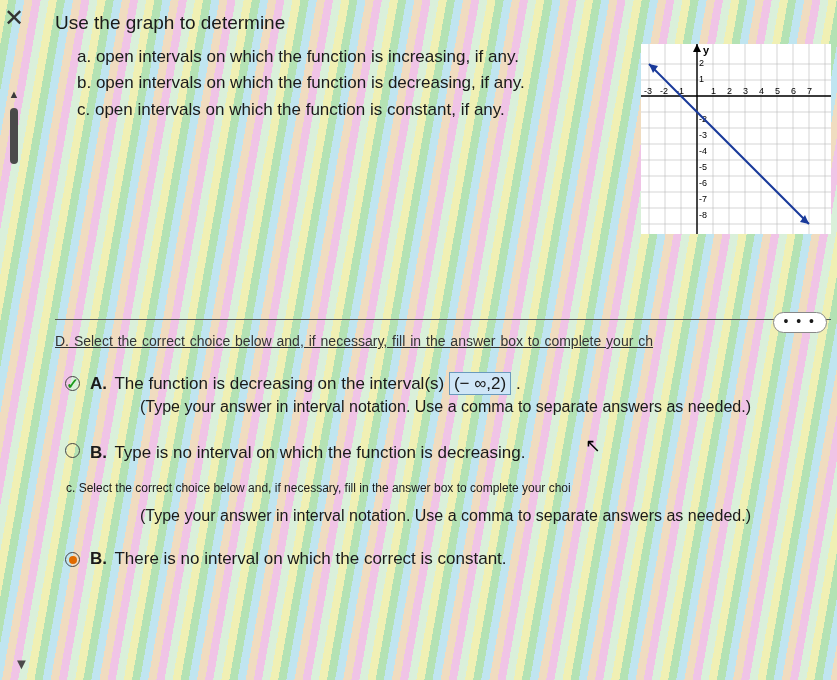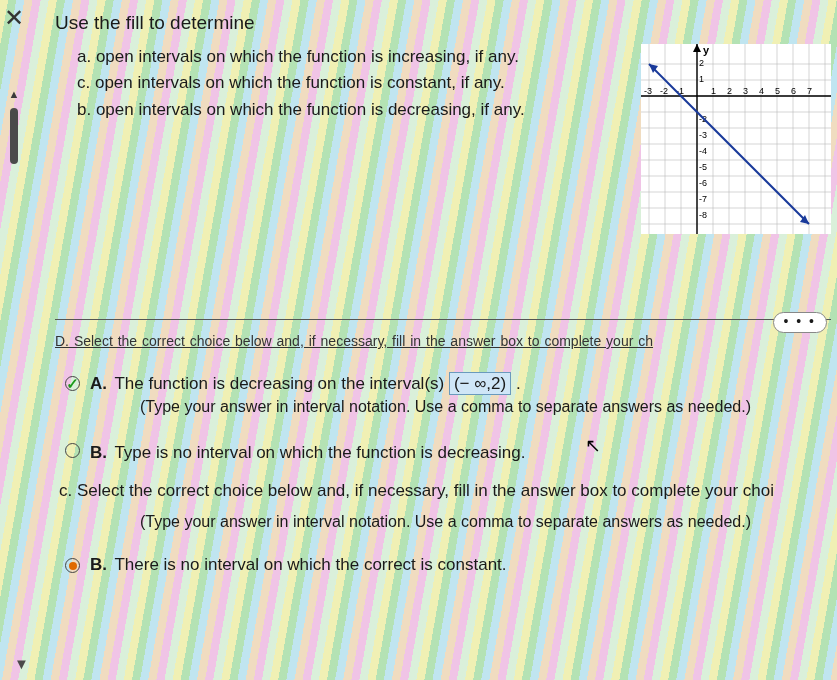--- a/index.html
+++ b/index.html
@@ -125,22 +125,22 @@
     width: 20px; height: 17px;
     background: #cfe6f7;
     border: 1px solid #6a9abd;
     vertical-align: middle;
   }
   .hint {
     font-size: 16px;
     margin: 2px 0 12px 85px;
   }
   .section-c {
-    font-size: 17px;
-    margin: 18px 0 12px 4px;
+    font-size: 12px;
+    margin: 18px 0 12px 11px;
   }
   .cursor {
     position: absolute;
     font-size: 19px;
     color: #000;
     pointer-events: none;
   }
   
   .left-icons {
     position: absolute;
@@ -183,27 +183,27 @@
   <span class="arrow-back">✕</span>
   <div style="display:flex;flex-direction:column;align-items:center;gap:2px">
     <span class="scroll-up">▲</span>
     <div class="scroll-thumb"></div>
   </div>
 </div>
 <span class="down-caret">▼</span>
 
 <div class="page">
 
-  <div class="title">Use the fill to determine</div>
+  <div class="title">Use the graph to determine</div>
 
   <div class="toprow">
     <div class="prompts">
       <div>a. open intervals on which the function is increasing, if any.</div>
+      <div>b. open intervals on which the function is decreasing, if any.</div>
       <div>c. open intervals on which the function is constant, if any.</div>
-      <div>b. open intervals on which the function is decreasing, if any.</div>
     </div>
 
     <div class="graph">
       <svg viewBox="0 0 190 190" width="190" height="190">
 
         <g stroke="#b8b8b8" stroke-width="0.6">
           <line x1="0" y1="20" x2="190" y2="20"></line>
           <line x1="0" y1="36" x2="190" y2="36"></line>
           <line x1="0" y1="52" x2="190" y2="52"></line>
           <line x1="0" y1="68" x2="190" y2="68"></line>

